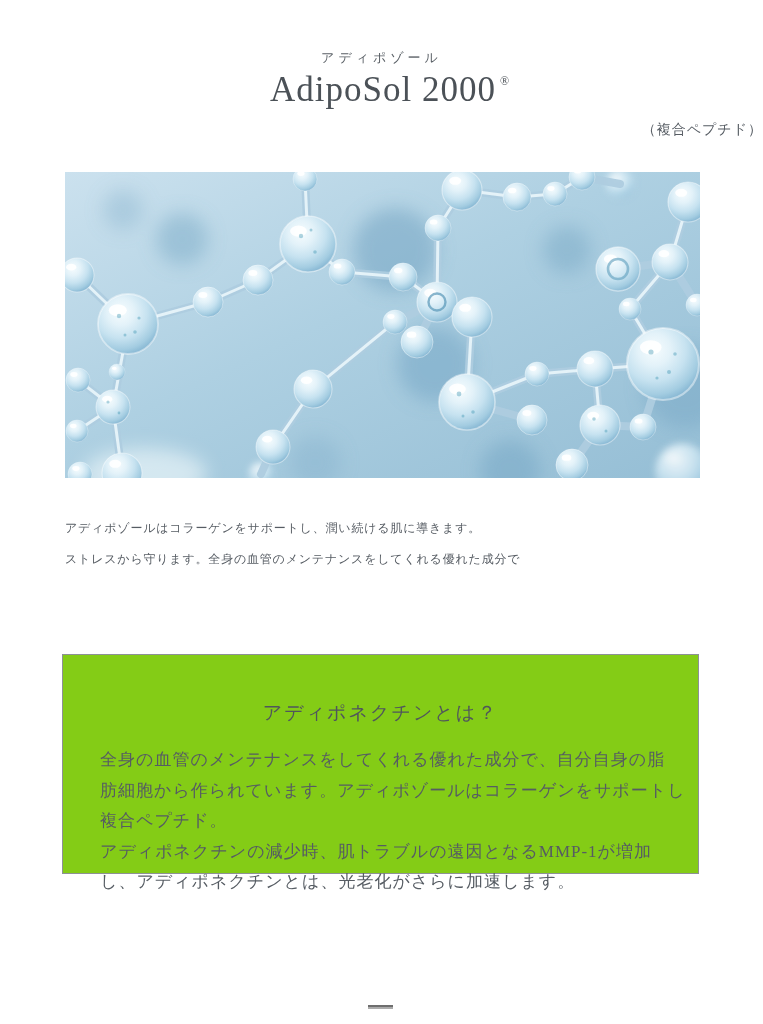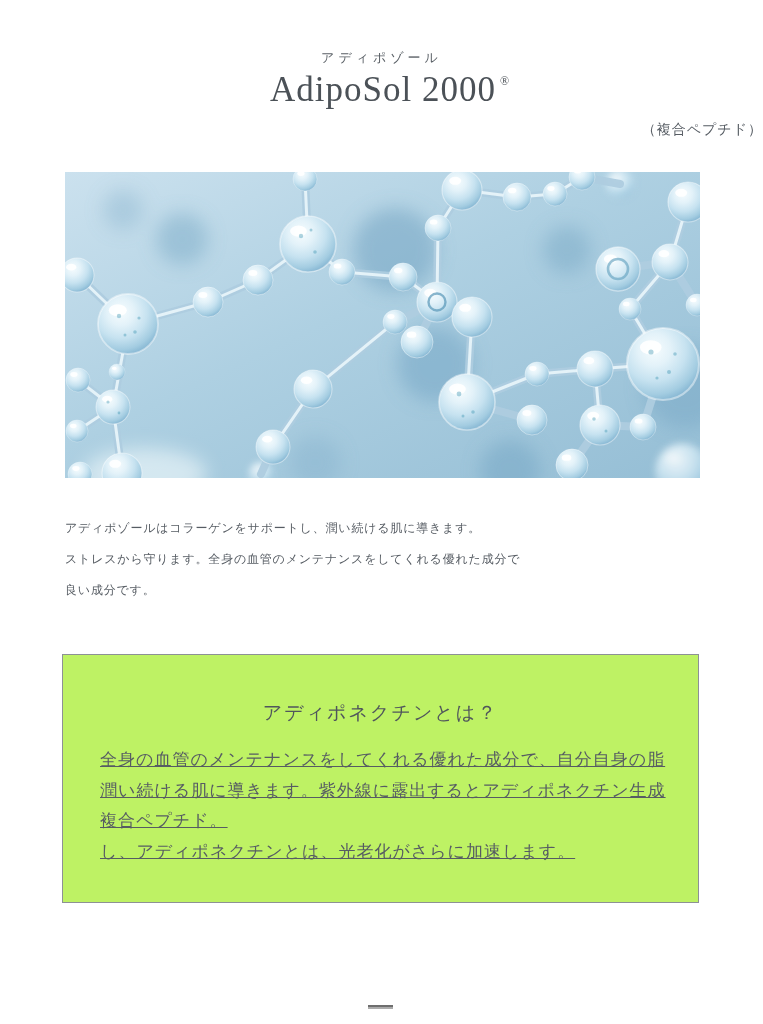--- a/index.html
+++ b/index.html
@@ -42,36 +42,35 @@
     overflow: hidden;
   }
   .description {
     position: absolute; left: 65px; top: 513px; width: 650px;
     font-size: 12px; letter-spacing: 0.8px;
     color: #565c63;
   }
   .description .line { height: 31px; line-height: 31px; white-space: nowrap; }
   .info-box {
     position: absolute; left: 62px; top: 654px;
-    width: 637px; height: 249px;
+    width: 637px; height: 220px;
     border: 1px solid #8d9195;
     box-sizing: border-box;
-    background: #bef264;
+    background: #84cc16;
   }
   .info-heading {
     position: absolute; top: 45px; left: 0; width: 100%;
     margin: 0; text-align: center;
     font-size: 19px; font-weight: 400; letter-spacing: 2px;
     color: #50565c;
   }
   .info-body {
     position: absolute; top: 90px; left: 37px; right: 30px;
     font-size: 17px; letter-spacing: 1px;
     color: #565c63;
-    text-decoration: underline;
   }
   .info-body .line { height: 30.5px; line-height: 30.5px; white-space: nowrap; }
   .footer-divider {
     position: absolute; left: 368px; top: 1005px;
     width: 25px; height: 4px;
     background: linear-gradient(to bottom, #6e6e6e 0 45%, #ababab 45% 100%);
   }
 </style>
 </head>
 <body>
@@ -263,26 +262,26 @@
         <circle cx="541" cy="259" r="1.5"></circle>
       <circle cx="43" cy="230" r="1.6"></circle>
         <circle cx="54" cy="241" r="1.4"></circle>
     </g>
   </svg>
 </figure>
 
 <div class="description">
   <div class="line">アディポゾールはコラーゲンをサポートし、潤い続ける肌に導きます。</div>
   <div class="line">ストレスから守ります。全身の血管のメンテナンスをしてくれる優れた成分で</div>
-  <div class="line">良い成分です。</div>
 </div>
 
 <section class="info-box">
   <h2 class="info-heading">アディポネクチンとは？</h2>
   <div class="info-body">
     <div class="line">全身の血管のメンテナンスをしてくれる優れた成分で、自分自身の脂</div>
-    <div class="line">潤い続ける肌に導きます。紫外線に露出するとアディポネクチン生成</div>
+    <div class="line">肪細胞から作られています。アディポゾールはコラーゲンをサポートし</div>
     <div class="line">複合ペプチド。</div>
+    <div class="line">アディポネクチンの減少時、肌トラブルの遠因となるMMP-1が増加</div>
     <div class="line">し、アディポネクチンとは、光老化がさらに加速します。</div>
   </div>
 </section>
 
 <div class="footer-divider"></div>
 
 </body></html>

